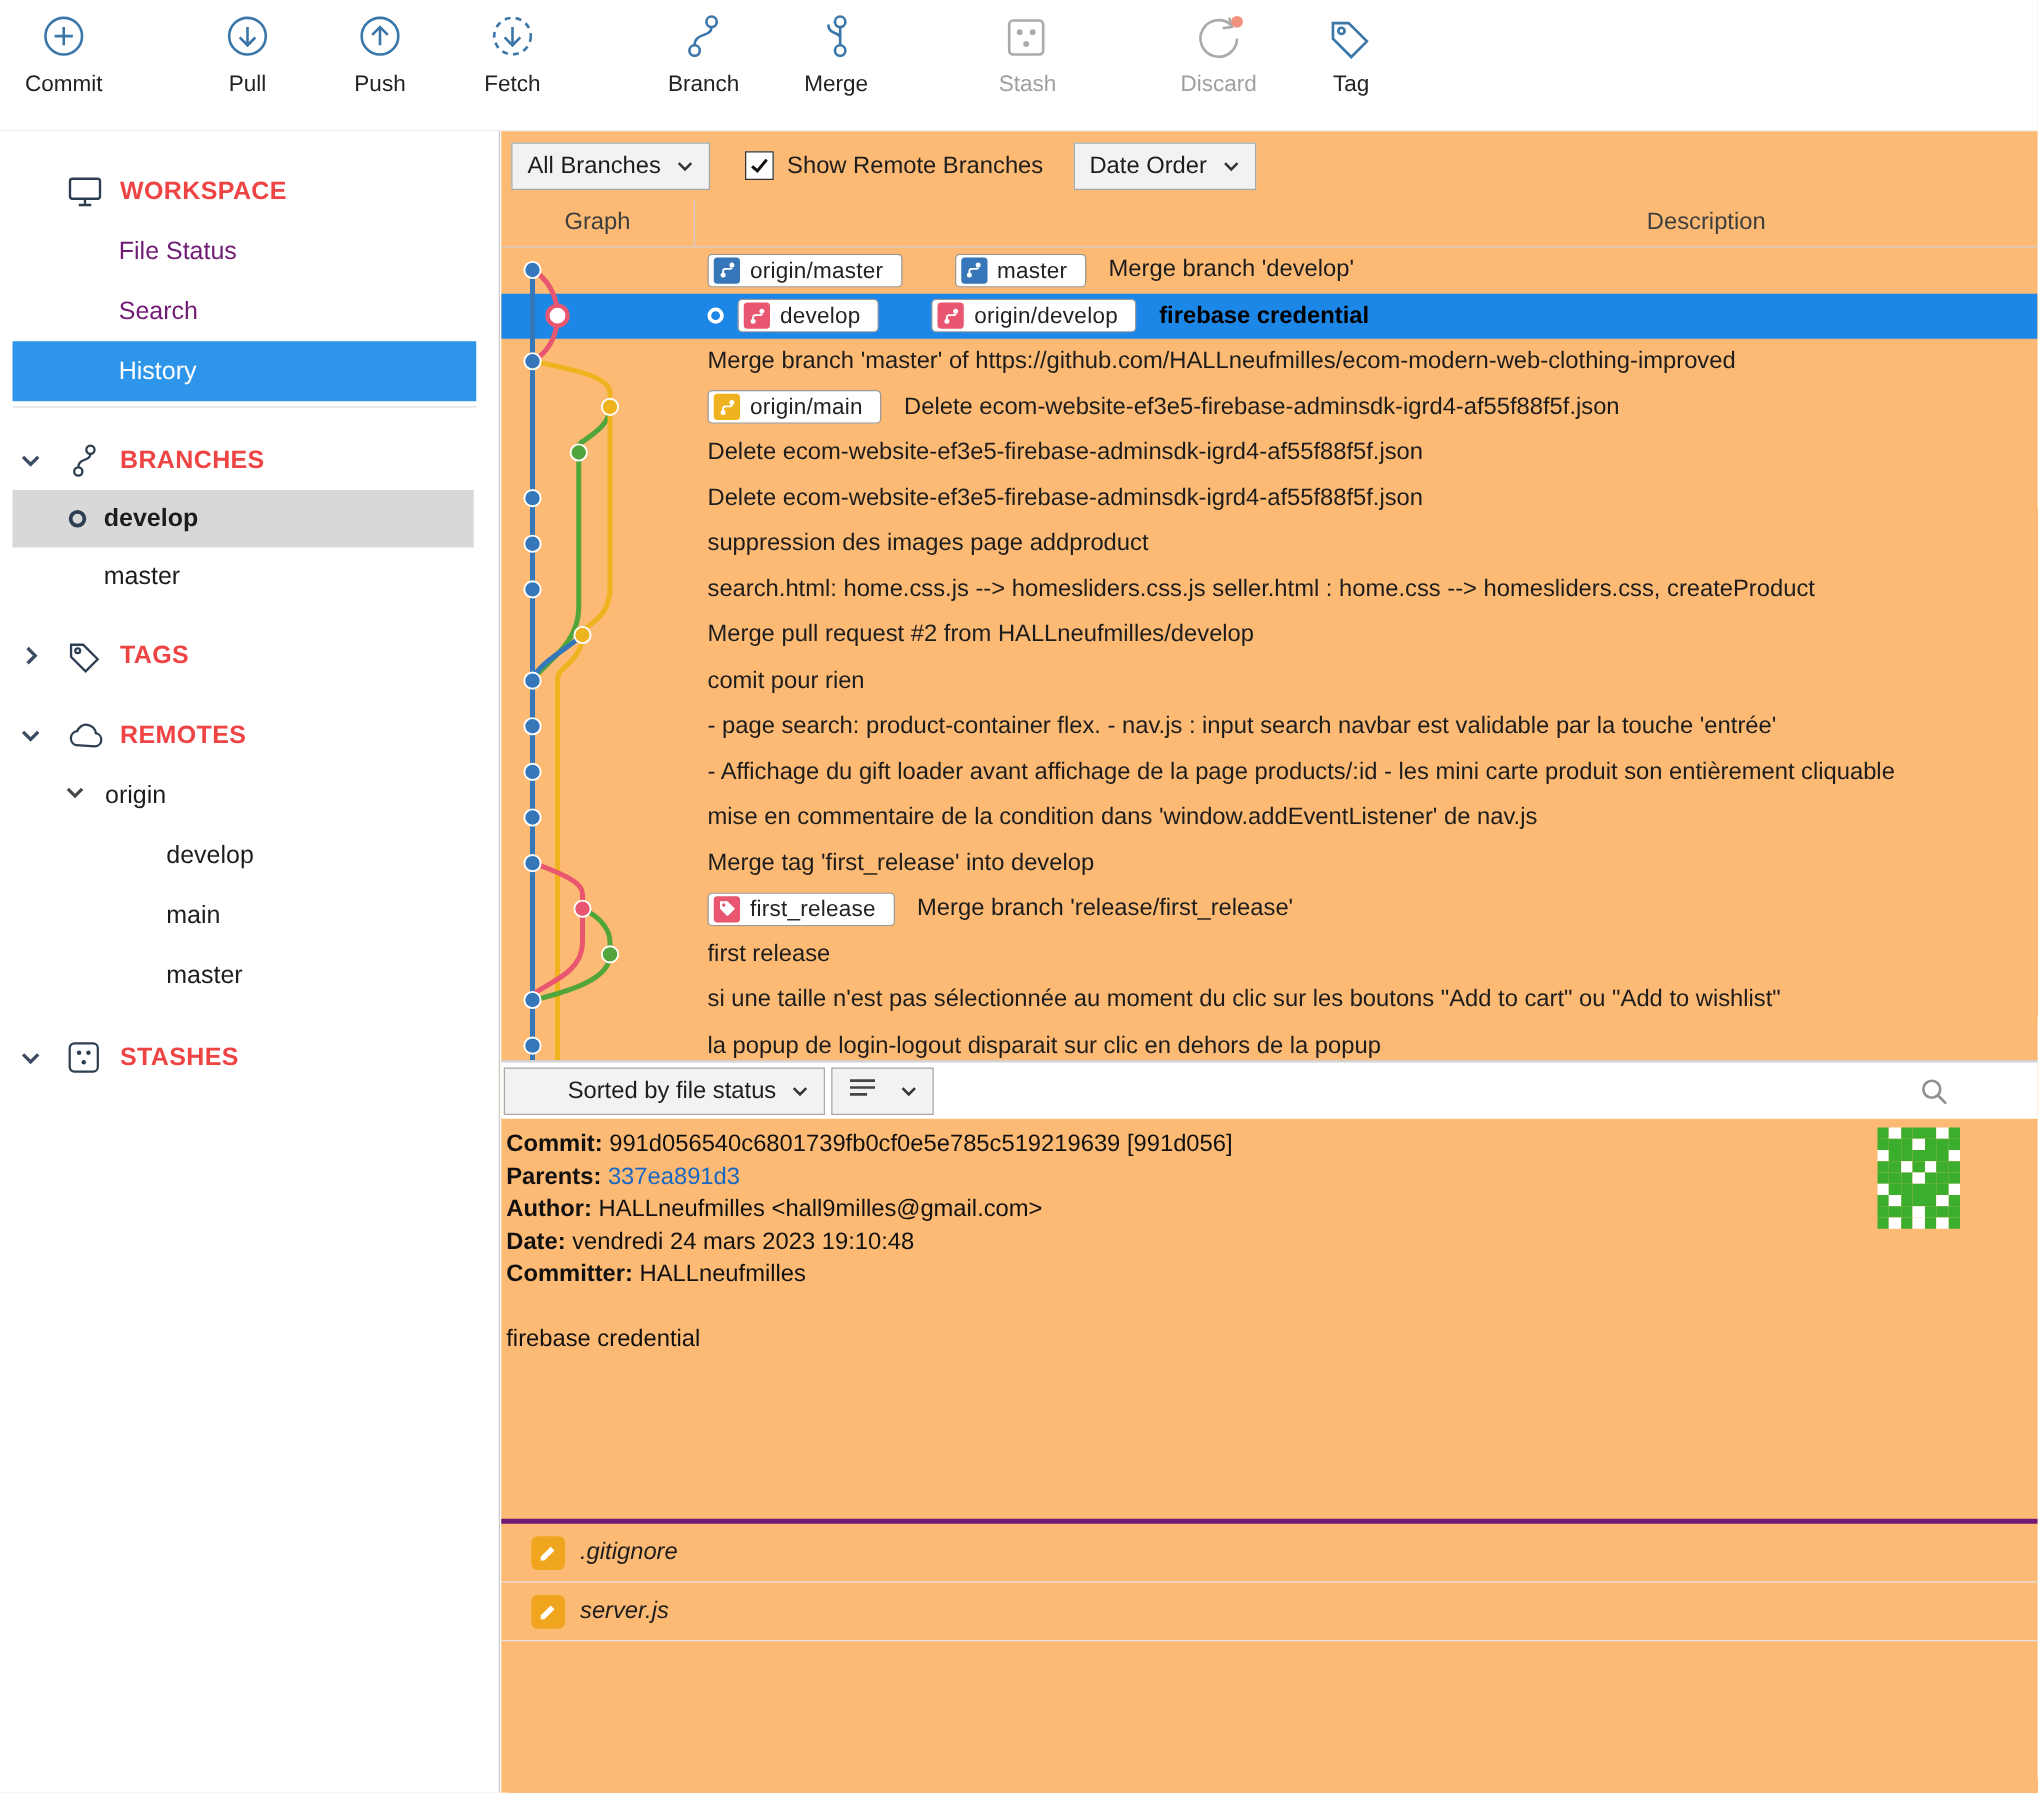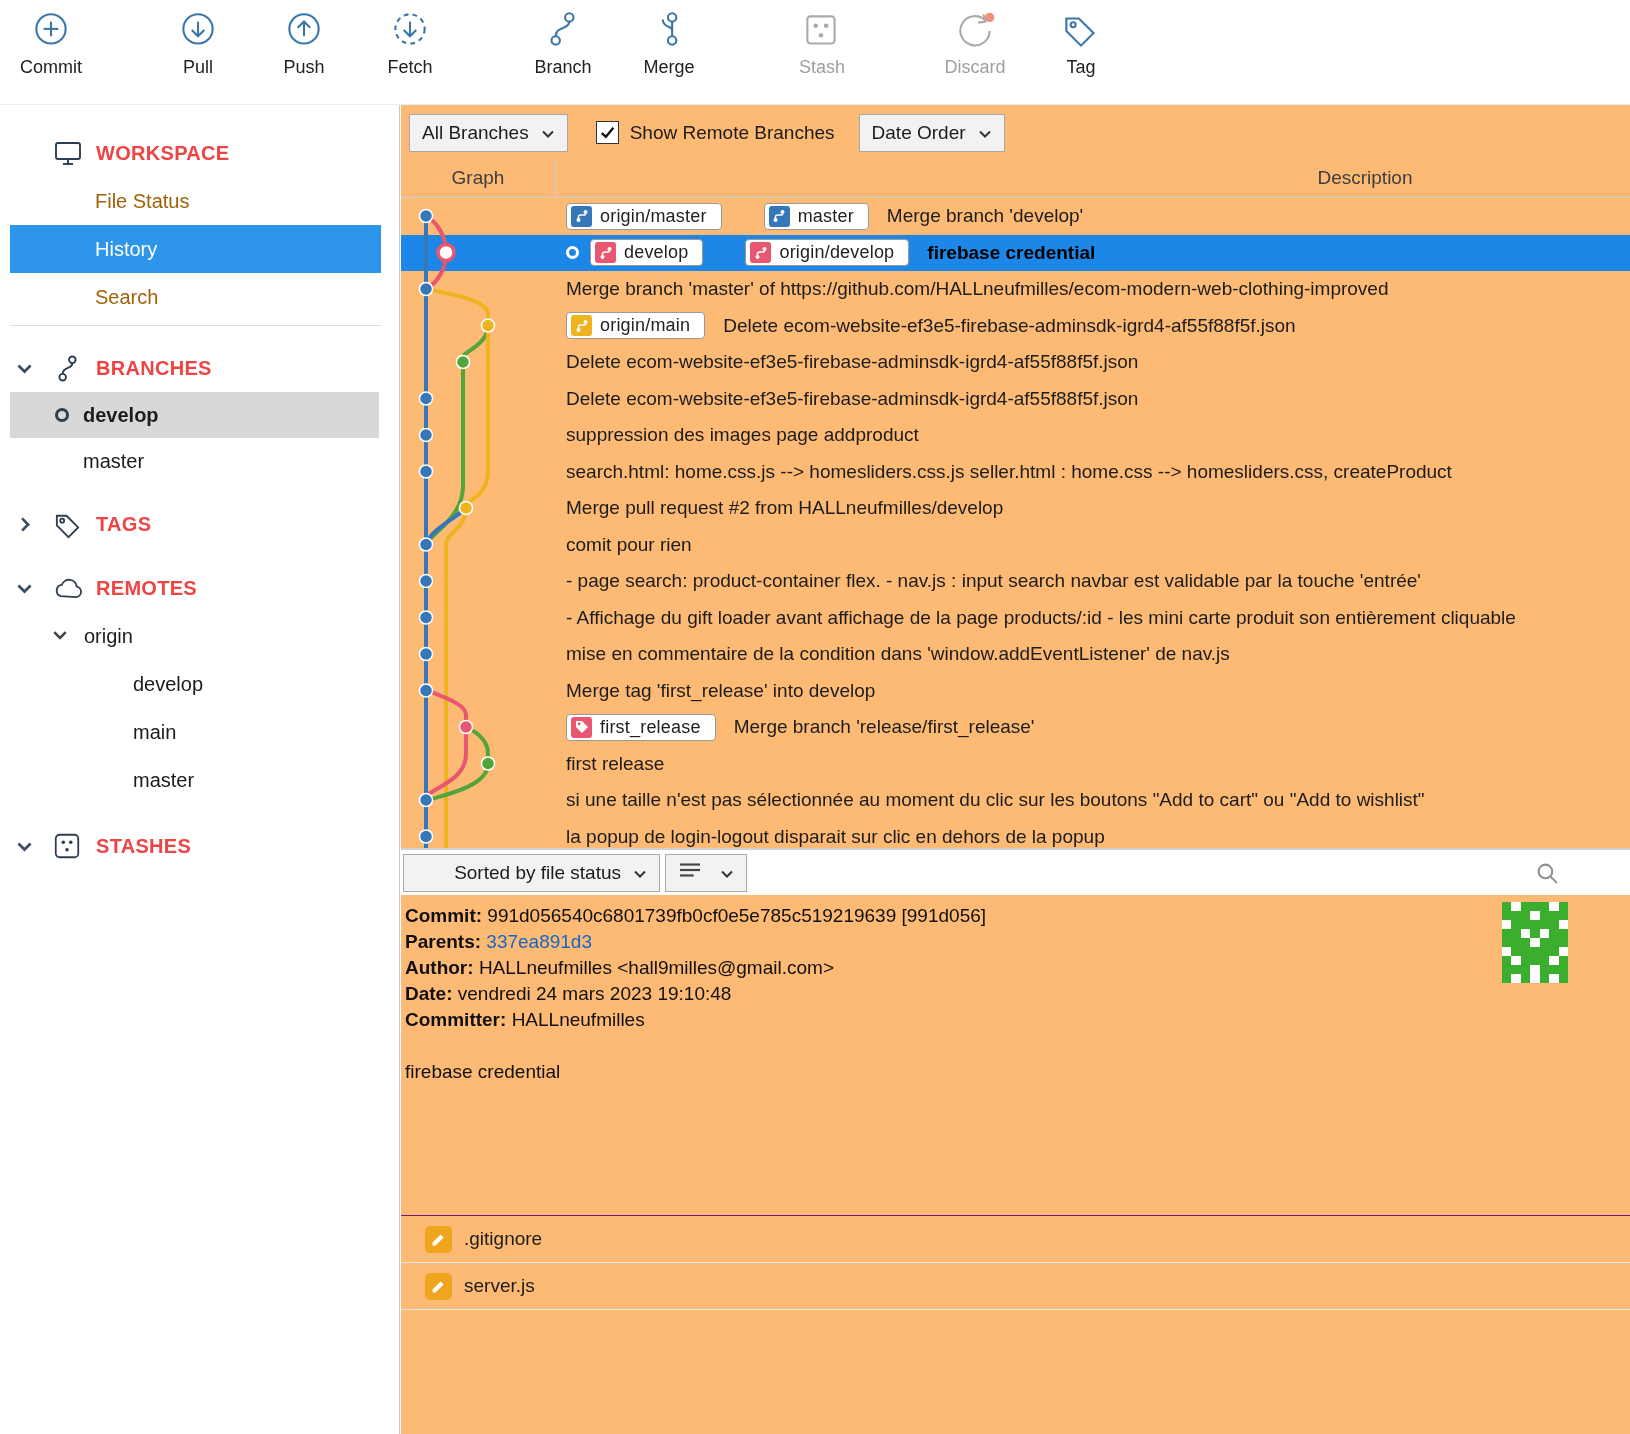--- a/index.html
+++ b/index.html
@@ -22,21 +22,21 @@
   
   .sidebar { position:absolute; left:0; top:105px; width:400px; bottom:0;
              border-right:1px solid #c9c9c9; background:#fff; font-size:20px; }
   .side-header { display:flex; align-items:center; height:48px; color:#ef4444; font-weight:700; letter-spacing:.3px; }
   .side-header .twist { width:26px; margin-left:16px; display:flex; }
   .side-header .s-icon { width:34px; margin-left:10px; display:flex; color:#2c3e50; }
   .side-header.no-twist .s-icon { margin-left:52px; }
   .side-header .s-icon svg { stroke:currentColor; fill:none; stroke-width:1.9; }
   .side-header .hd-label { margin-left:10px; }
   .sb-workspace { margin-top:24px; }
-  .side-item { height:48px; line-height:48px; margin:0 18px 0 10px; padding-left:85px; color:#a16207; }
+  .side-item { height:48px; line-height:48px; margin:0 18px 0 10px; padding-left:85px; color:#701a75; }
   .side-item.selected { background:var(--sidebar_selection); color:#fff; }
   .side-divider { border-top:1px solid #dedede; margin:4px 18px 2px 10px; }
   .sb-branches { margin-top:18px; }
   .branch-item { height:46px; display:flex; align-items:center; margin:0 20px 0 10px; padding-left:45px; }
   .branch-item.current { background:var(--branch_current_bg); font-weight:700; }
   .cur-ring { width:14px; height:14px; border:3px solid #2c3e50; border-radius:50%; margin-right:14px; flex:0 0 auto; }
   .cur-ring.hidden { visibility:hidden; }
   .sb-tags, .sb-remotes { margin-top:16px; }
   .remote-origin { display:flex; align-items:center; height:48px; padding-left:52px; gap:16px; }
   .remote-child { height:48px; line-height:48px; padding-left:133px; }
@@ -84,21 +84,21 @@
 
   .details { position:absolute; top:798px; left:4px; right:170px; font-size:19px; line-height:26px; color:#101010; }
   .d-label { font-weight:700; }
   .d-link { color:var(--link); }
   .d-message { margin-top:26px; }
 
   .identicon { position:absolute; top:797px; right:62px; width:66px; height:81px;
                display:grid; grid-template-columns:repeat(7,1fr); grid-template-rows:repeat(9,1fr); }
   .identicon .px { width:100%; height:100%; }
 
-  .file-list { position:absolute; top:1110px; left:0; right:0; bottom:0; border-top:1px solid #701a75; }
+  .file-list { position:absolute; top:1110px; left:0; right:0; bottom:0; border-top:4px solid #701a75;font-style:italic; }
   .file-row { height:47px; display:flex; align-items:center; padding-left:24px; gap:12px;
               border-bottom:1px solid #e4e4e4; font-size:19px; }
   .file-icon { width:27px; height:27px; border-radius:5px; background:var(--file_modified); flex:0 0 auto;
                display:inline-flex; align-items:center; justify-content:center; }
 </style>
 </head>
 <body>
 
 <div class="toolbar" id="toolbar">
     <div class="tb-item tb-commit">
@@ -182,22 +182,22 @@
     <span class="s-icon">
       <svg viewBox="0 0 32 32" width="32" height="32">
           <rect x="4" y="6" width="24" height="16" rx="2"></rect>
           <line x1="11" y1="27" x2="21" y2="27"></line>
           <line x1="16" y1="22" x2="16" y2="27"></line>
         </svg>
     </span>
     <span class="hd-label">WORKSPACE</span>
   </div>
   <div class="side-item"><span>File Status</span></div>
+  <div class="side-item"><span>Search</span></div>
   <div class="side-item selected"><span>History</span></div>
-  <div class="side-item"><span>Search</span></div>
   <div class="side-divider"></div>
 
   <div class="side-header sb-branches">
     <span class="twist">
       <svg viewBox="0 0 14 14" width="17" height="17">
           <path d="M2,4.5 L7,9.5 L12,4.5" stroke="#3c4d63" stroke-width="2.2" fill="none"></path>
         </svg>
     </span>
     <span class="s-icon">
       <svg viewBox="0 0 32 32" width="31" height="31">

